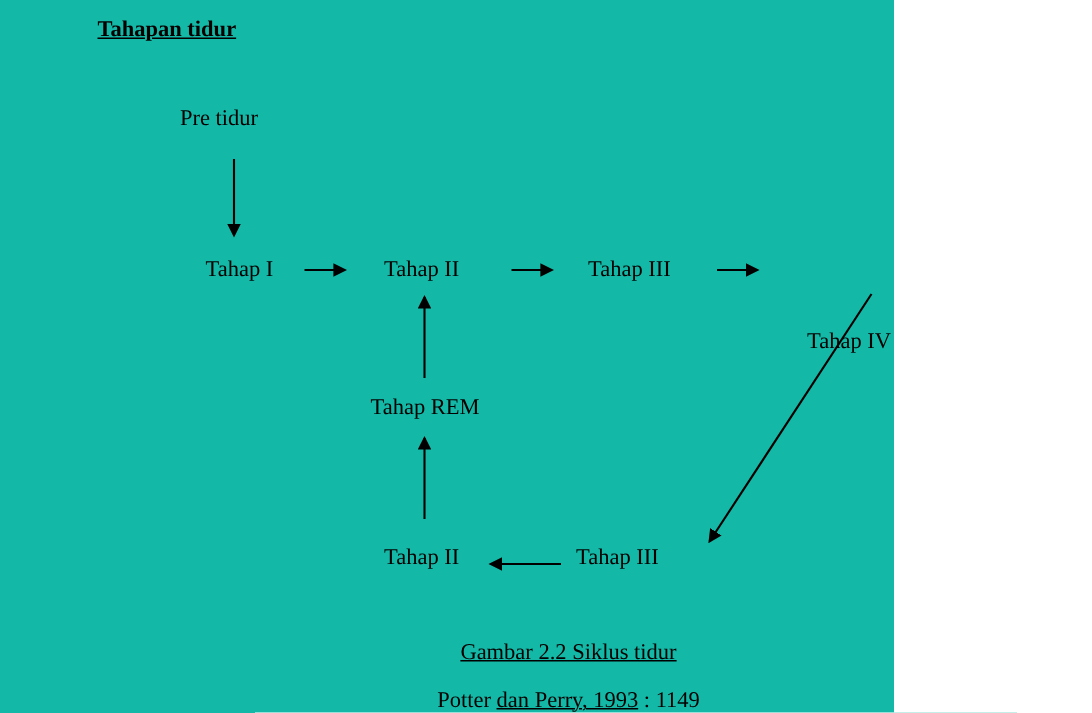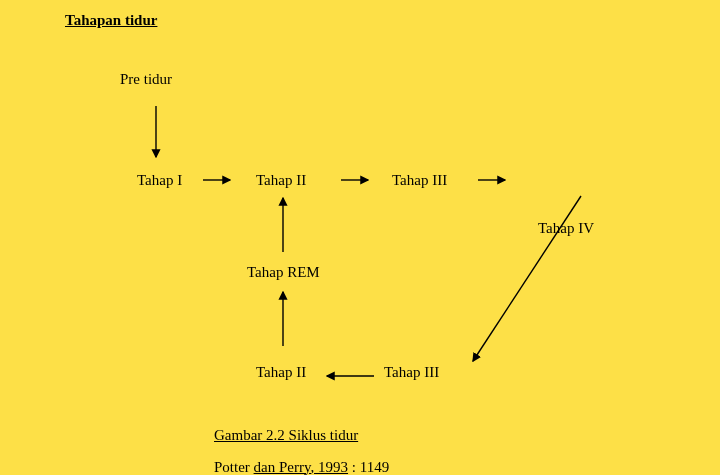--- a/index.html
+++ b/index.html
@@ -3,23 +3,23 @@
 <meta charset="utf-8">
 <style>
   html, body {
     margin: 0;
     padding: 0;
     background: #ffffff;
     font-family: "Liberation Serif", "DejaVu Serif", serif;
   }
   #canvas {
     position: relative;
-    width: 720px;
+    width: 596px;
     height: 475px;
-    background: #fde047;
+    background: #14b8a6;
     overflow: hidden;
     color: #000000;
   }
   .node {
     position: absolute;
     font-size: 15px;
     line-height: 18px;
     white-space: nowrap;
     color: #000000;
   }
@@ -42,21 +42,21 @@
   }
   #arrows line {
     stroke: #000000;
     stroke-width: 1.4;
   }
   .caption {
     position: absolute;
     left: 214px;
     top: 426px;
     width: 330px;
-    text-align: left;
+    text-align: center;
     font-size: 15px;
     line-height: 18px;
   }
   .caption .cap-line1 {
     text-decoration: underline;
     text-decoration-thickness: 1px;
   }
   .caption .cap-line2 {
     margin-top: 14px;
   }

